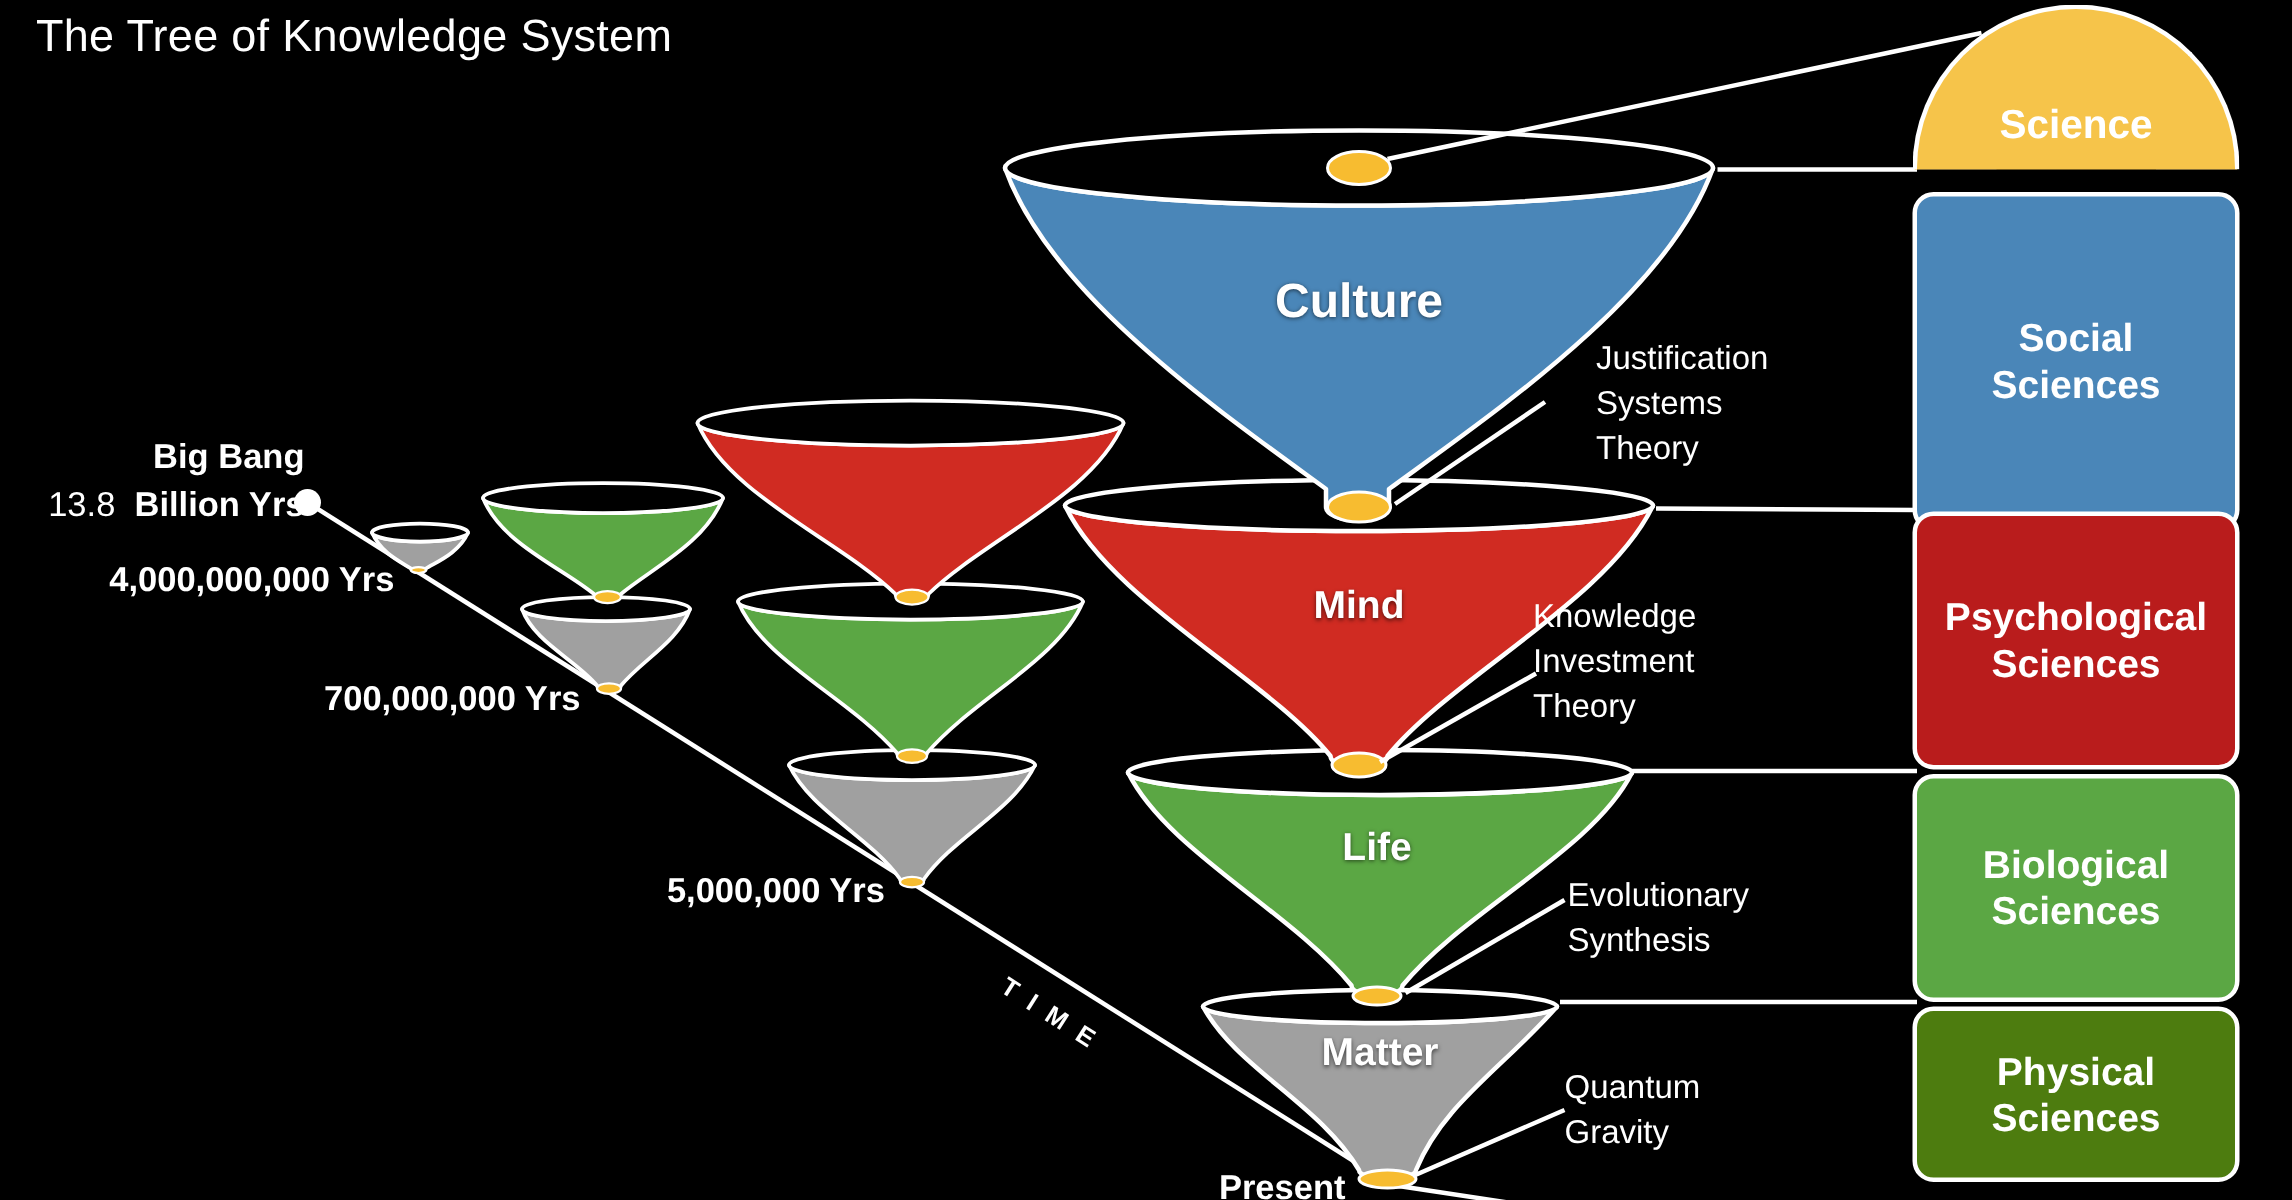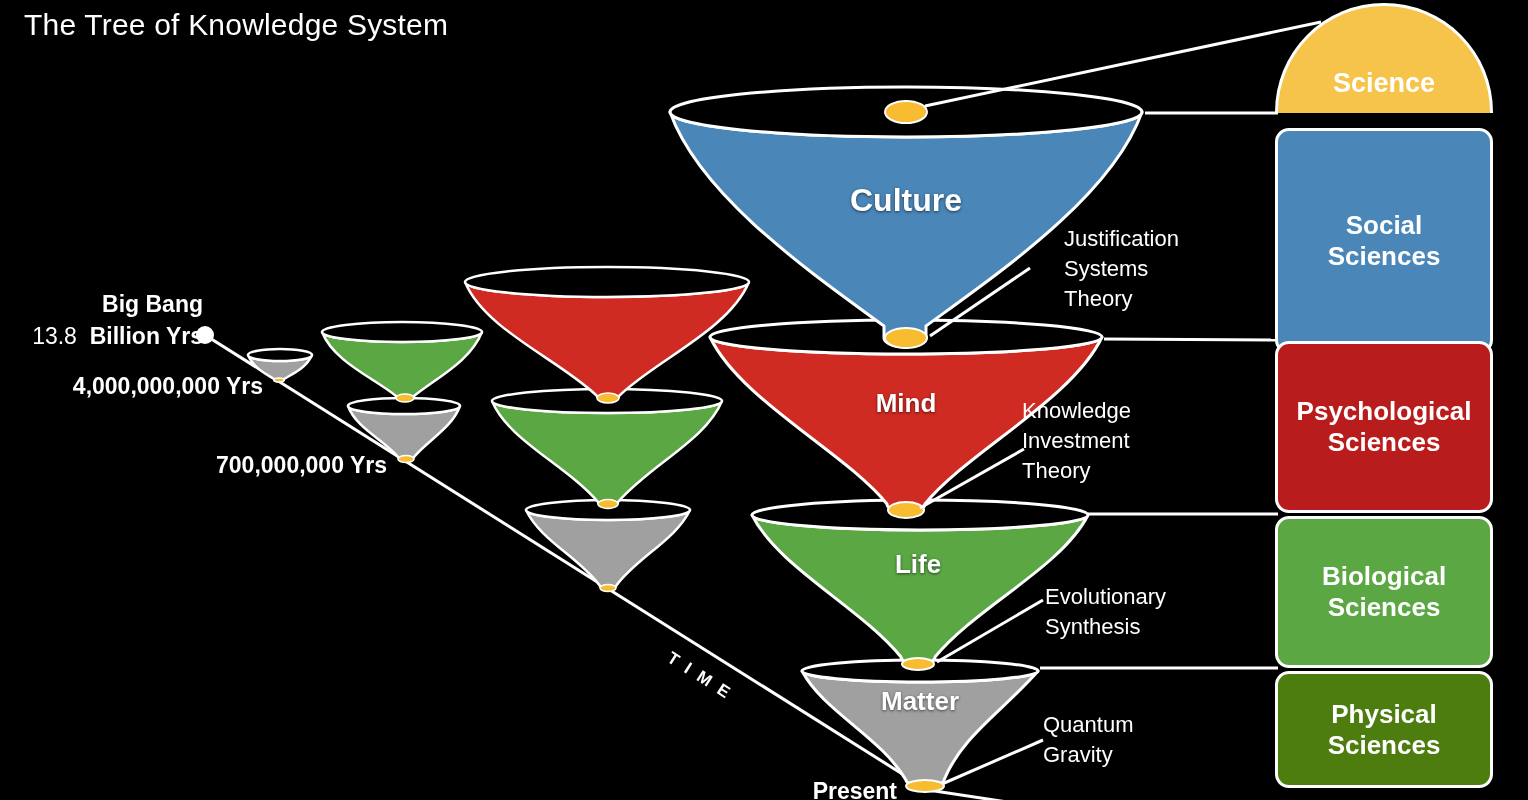--- a/index.html
+++ b/index.html
@@ -106,20 +106,21 @@
   <div class="abs time-label" style="left:19px; top:288px; width:184px;">
     <span>Big Bang</span><br>
     <span class="val">13.8</span>&nbsp;
     <span>Billion Yrs</span>
   </div>
 
   <div class="abs time-label" style="left:0px; top:370px; width:263px;">4,000,000,000 Yrs</div>
 
   <div class="abs time-label" style="left:100px; top:449px; width:287px;">700,000,000 Yrs</div>
 
+  <div class="abs time-label" style="left:300px; top:577px; width:290px;">5,000,000 Yrs</div>
 
   <div class="abs time-label" style="left:779px; top:775px; width:118px;">Present</div>
 
   <div class="abs axis-word" style="left:674px; top:648px;">TIME</div>
 
   <div class="abs cone-label" style="left:806px; top:182px; width:200px; font-size:32px;">Culture</div>
   <div class="abs cone-label" style="left:806px; top:388px; width:200px;">Mind</div>
   <div class="abs cone-label" style="left:818px; top:549px; width:200px;">Life</div>
   <div class="abs cone-label" style="left:820px; top:686px; width:200px;">Matter</div>
 

